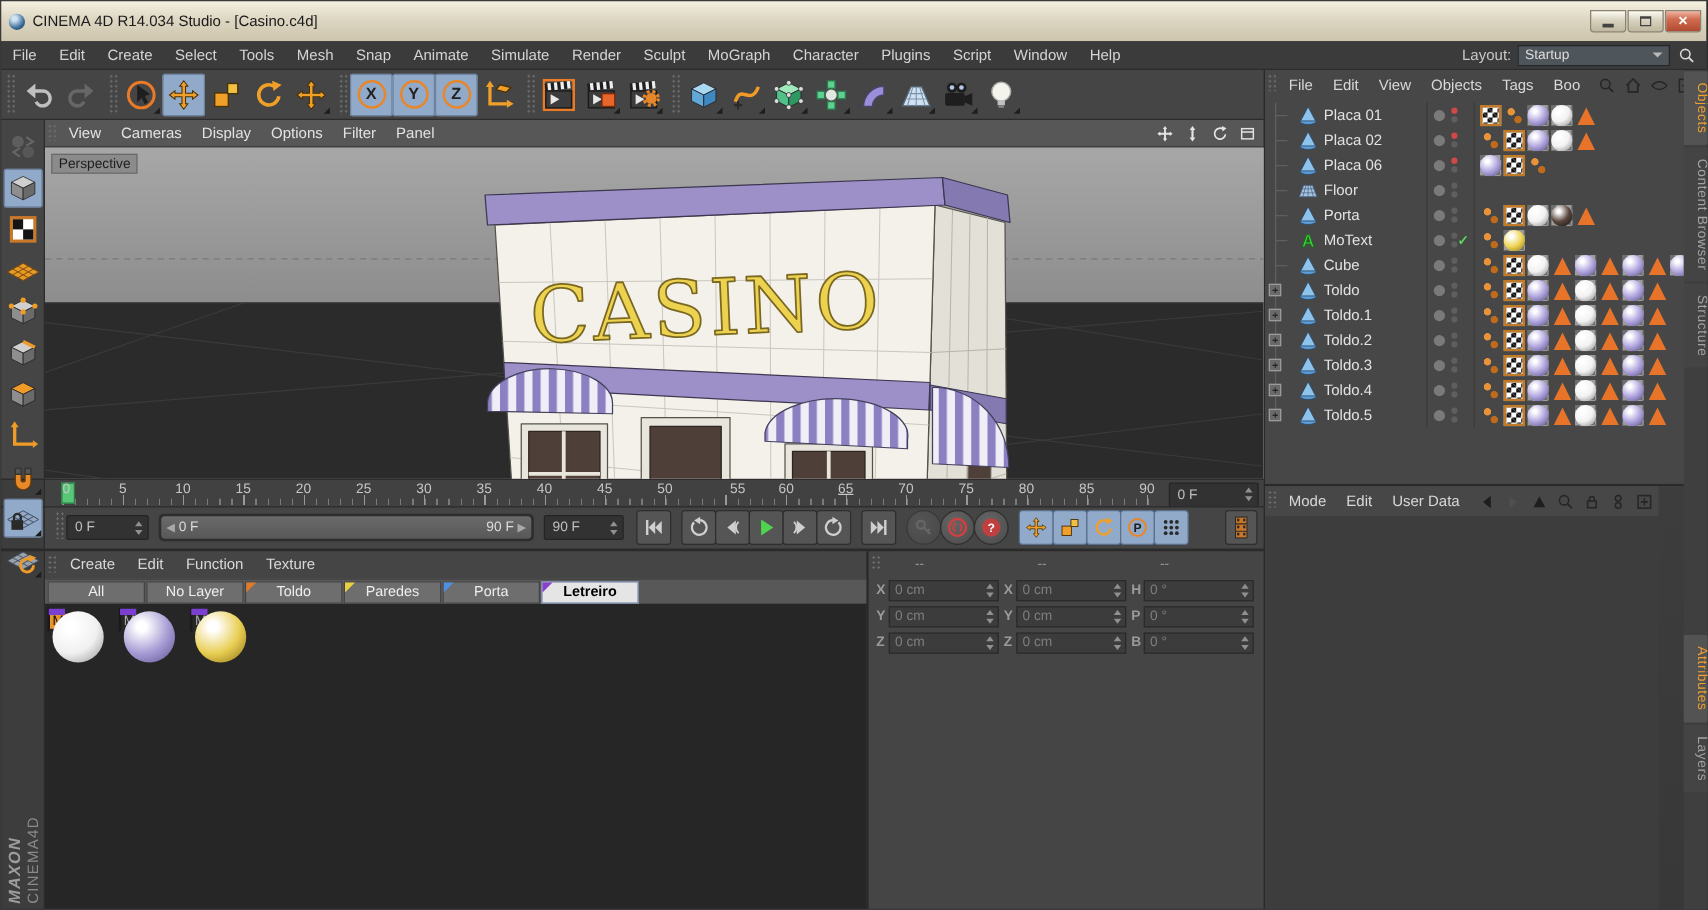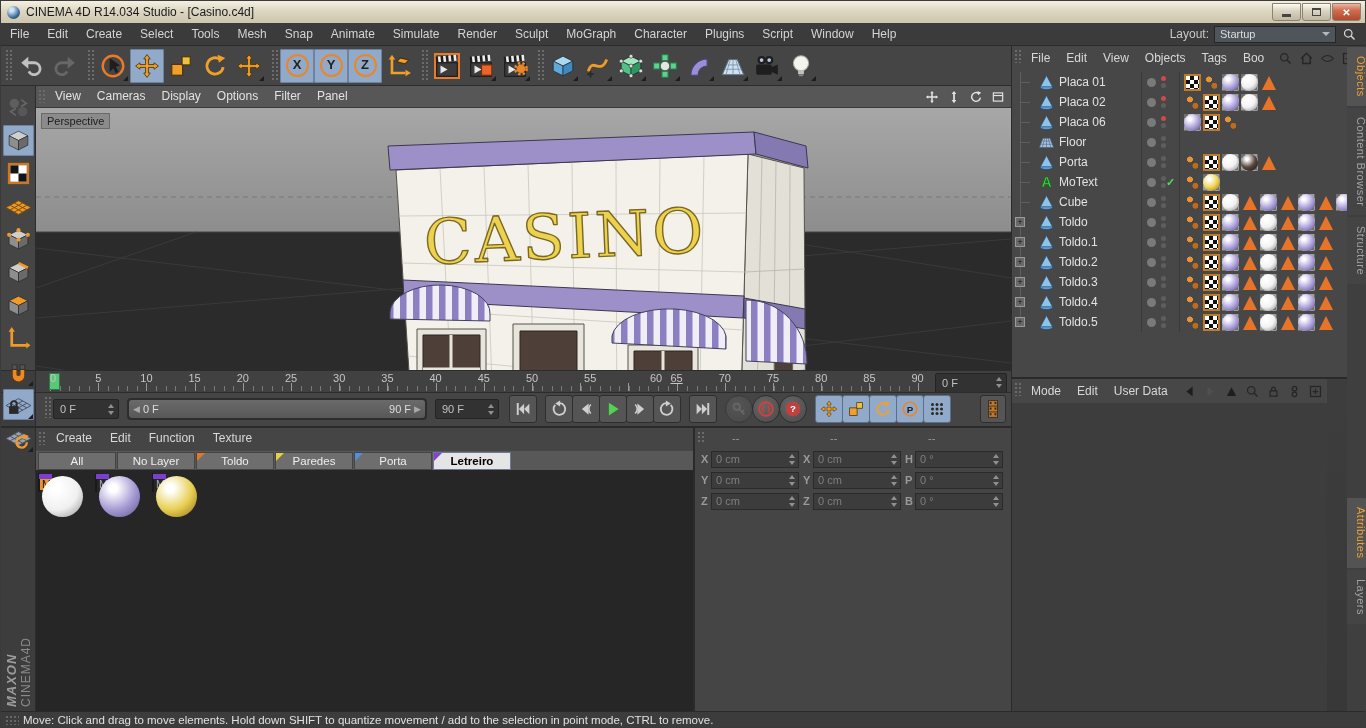--- a/index.html
+++ b/index.html
@@ -1,19 +1,19 @@
 <!DOCTYPE html>
 <html><head>
 <meta charset="utf-8">
 <style>
 *{box-sizing:border-box;margin:0;padding:0;user-select:none}
 html,body{width:1366px;height:728px;overflow:hidden;background:#2a2a2a;font-family:"Liberation Sans",sans-serif}
 .app{width:1366px;height:728px;display:flex;flex-direction:column;border:1px solid #3a3a3a}
 
-.titlebar{height:22px;background:linear-gradient(#f4f0e1,#ddd6c2 45%,#cdc5ac);display:flex;align-items:center;padding-left:6px;font-size:12px;color:#1a1a1a}
+.titlebar{height:32px;background:linear-gradient(#f4f0e1,#ddd6c2 45%,#cdc5ac);display:flex;align-items:center;padding-left:6px;font-size:12px;color:#1a1a1a}
 .win-ico{width:13px;height:13px;border-radius:50%;background:radial-gradient(circle at 35% 30%,#cfe4f2 15%,#3f6f9e 60%,#13273a);margin-right:6px;flex:0 0 auto}
 .title-txt{flex:1;white-space:nowrap}
 .winbtns{display:flex;margin-right:4px}
 .wbtn{width:29px;height:18px;border:1px solid #8a8272;border-radius:0 0 3px 3px;background:linear-gradient(#fdfbf2,#d8d2bf 45%,#c0b89f);display:flex;align-items:center;justify-content:center;font-size:10px;color:#333;margin-left:1px;position:relative}
 .wbtn.close{background:linear-gradient(#efb3a2,#d06c50 40%,#b04a30);color:#fff;font-weight:bold}
 .wbtn .minb{width:9px;height:3px;background:#444;margin-top:7px}
 .wbtn .maxb{width:9px;height:8px;border:1px solid #444;border-top-width:2px}
 
 .menubar{height:23px;background:#3b3b3b;display:flex;align-items:center;font-size:12px;color:#d4d4d4;border-bottom:1px solid #2c2c2c}
 .menubar .menu-item{padding:0 9px;line-height:22px;cursor:default}
@@ -646,21 +646,21 @@
             <span class="tick-num" style="left: 110.4px;">10</span>
             <span class="tick-num" style="left: 158.6px;">15</span>
             <span class="tick-num" style="left: 206.8px;">20</span>
             <span class="tick-num" style="left: 255px;">25</span>
             <span class="tick-num" style="left: 303.2px;">30</span>
             <span class="tick-num" style="left: 351.4px;">35</span>
             <span class="tick-num" style="left: 399.6px;">40</span>
             <span class="tick-num" style="left: 447.8px;">45</span>
             <span class="tick-num" style="left: 496px;">50</span>
             <span class="tick-num" style="left: 544.2px; padding-left: 20px;">55</span>
-            <span class="tick-num" style="left: 620px;">60</span>
+            <span class="tick-num" style="left: 593px;">60</span>
             <span class="tick-num" style="left: 640.6px; text-decoration: underline;">65</span>
             <span class="tick-num" style="left: 688.8px;">70</span>
             <span class="tick-num" style="left: 737px;">75</span>
             <span class="tick-num" style="left: 785.2px;">80</span>
             <span class="tick-num" style="left: 833.4px;">85</span>
             <span class="tick-num" style="left: 881.6px;">90</span>
           </div>
       </div>
 
       <div class="transrow">
@@ -1528,18 +1528,14 @@
             <span class="stab">Structure</span>
           </div>
         <div class="stgroup bottom" id="tabs-bottom" style="margin-top:212px">
             <span class="stab active">Attributes</span>
             <span class="stab">Layers</span>
           </div>
       </div>
     </div>
   </div>
 
-  <div class="statusbar">
-    <span class="sgrip"></span>
-    <span>Move: Click and drag to move elements. Hold down SHIFT to quantize movement / add to the selection in point mode, CTRL to remove.</span>
-  </div>
 
 </div>
 
 </body></html>

